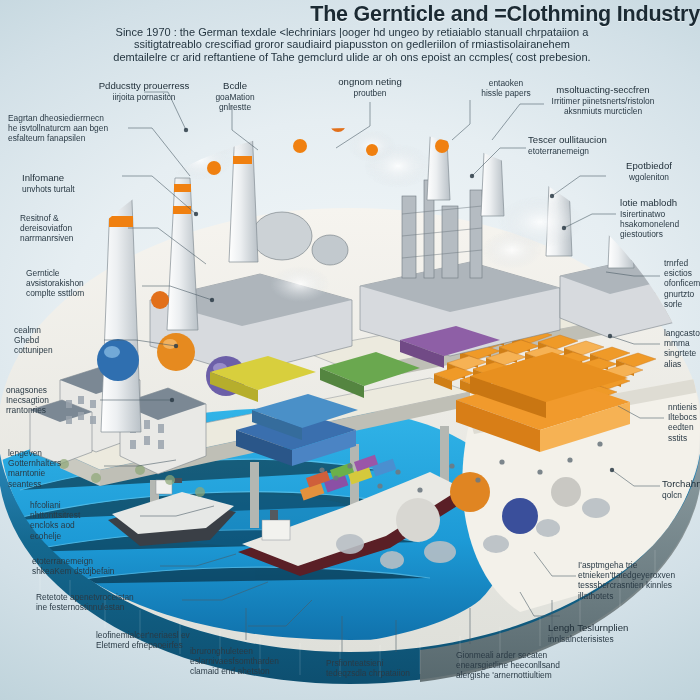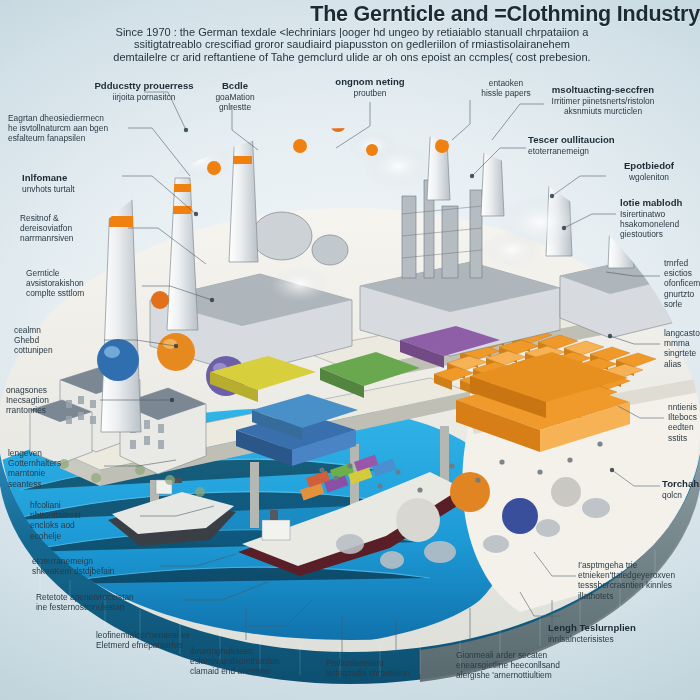--- a/index.html
+++ b/index.html
@@ -21,21 +21,21 @@
     letter-spacing:-0.2px;
     text-shadow:0 1px 0 rgba(255,255,255,.55);
   }
   .subtitle{
     position:absolute;left:112px;width:480px;top:26px;text-align:center;
     font-size:11px;line-height:12.4px;color:#243540;
     font-weight:500;
   }
   
   .lbl{position:absolute;color:#1d2c36;}
-  .lbl .h{font-weight:bold;font-size:9.6px;line-height:11.5px;display:block;}
+  .lbl .h{font-weight:normal;font-size:9.6px;line-height:11.5px;display:block;}
   .lbl .s{font-size:8.4px;line-height:10.2px;display:block;color:#2a3a45;}
   .lbl.ctr{text-align:center;}
   .lbl.lft{text-align:left;}
   
   .lbl .h,.lbl .s,.title,.subtitle{
     filter:blur(.28px);
     -webkit-font-smoothing:antialiased;
   }
   
   svg.leaders{position:absolute;left:0;top:0;width:700px;height:700px;pointer-events:none;}

